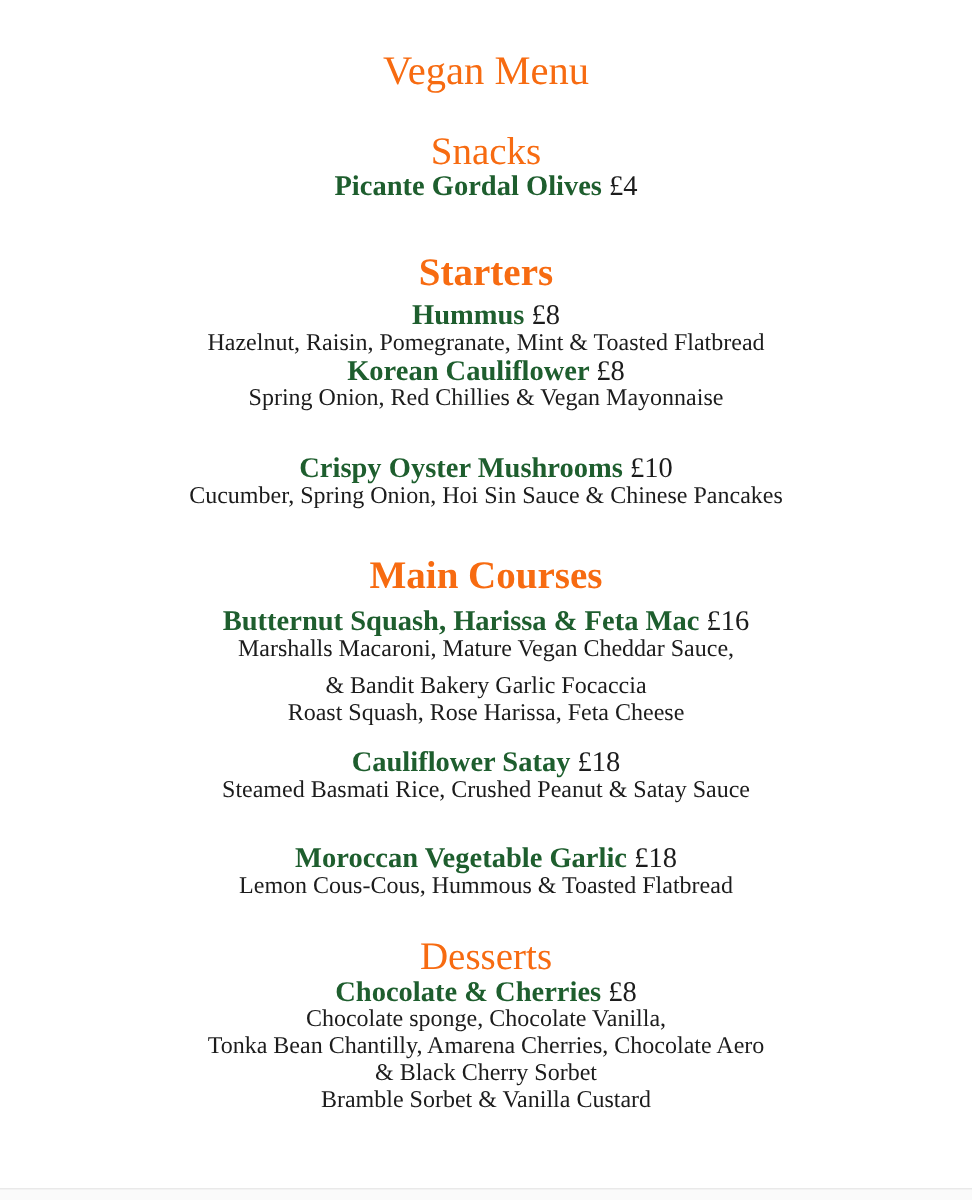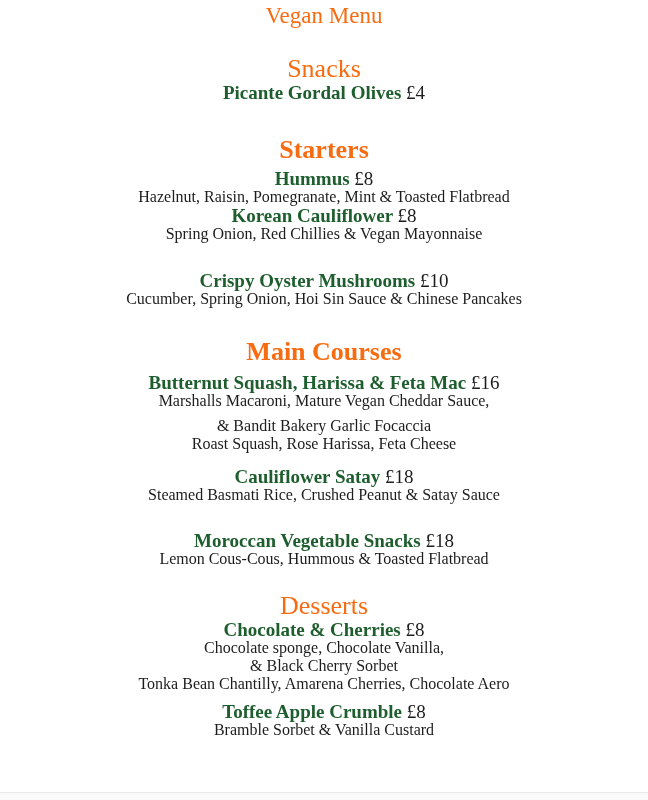--- a/index.html
+++ b/index.html
@@ -13,22 +13,22 @@
     width: 648px;
     height: 800px;
     background: #ffffff;
     font-family: "Liberation Serif", "DejaVu Serif", serif;
     color: var(--ink);
     position: relative;
     overflow: hidden;
   }
   .menu-page { text-align: center; }
   .page-title {
-    padding-top: 2px;
-    font-size: 23px;
+    padding-top: 34px;
+    font-size: 27px;
     line-height: 27px;
     color: var(--orange);
     font-weight: normal;
   }
   .section-heading {
     font-size: 26px;
     line-height: 28px;
     color: var(--orange);
     font-weight: normal;
   }
@@ -108,36 +108,32 @@
   <div class="desc para-gap">&amp; Bandit Bakery Garlic Focaccia</div>
   <div class="desc">Roast Squash, Rose Harissa, Feta Cheese</div>
 
   <div class="item-name gap-sm">
     <span>Cauliflower Satay</span>
     <span class="price">£18</span>
   </div>
   <div class="desc">Steamed Basmati Rice, Crushed Peanut &amp; Satay Sauce</div>
 
   <div class="item-name gap-md">
-    <span>Moroccan Vegetable Snacks</span>
+    <span>Moroccan Vegetable Garlic</span>
     <span class="price">£18</span>
   </div>
   <div class="desc">Lemon Cous-Cous, Hummous &amp; Toasted Flatbread</div>
 
   <div class="section-heading h-desserts">Desserts</div>
 
   <div class="item-name">
     <span>Chocolate &amp; Cherries</span>
     <span class="price">£8</span>
   </div>
   <div class="desc">Chocolate sponge, Chocolate Vanilla,</div>
+  <div class="desc">Tonka Bean Chantilly, Amarena Cherries, Chocolate Aero</div>
   <div class="desc">&amp; Black Cherry Sorbet</div>
-  <div class="desc">Tonka Bean Chantilly, Amarena Cherries, Chocolate Aero</div>
 
-  <div class="item-name gap-xs">
-    <span>Toffee Apple Crumble</span>
-    <span class="price">£8</span>
-  </div>
   <div class="desc">Bramble Sorbet &amp; Vanilla Custard</div>
 
 </div>
 
 <div class="page-edge"></div>
 
 </body></html>

